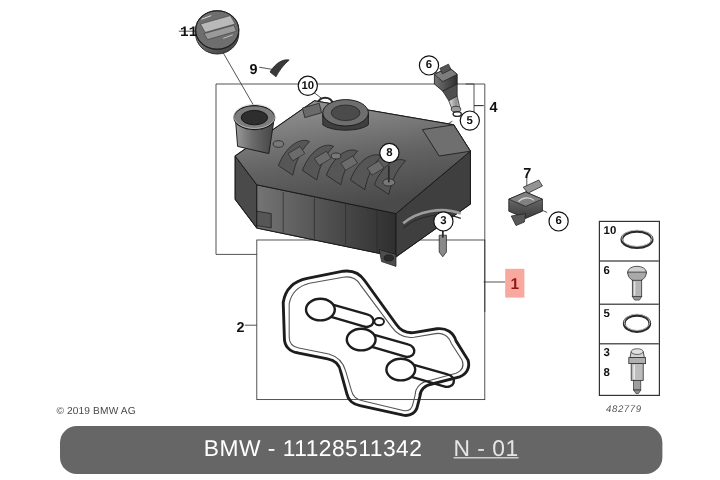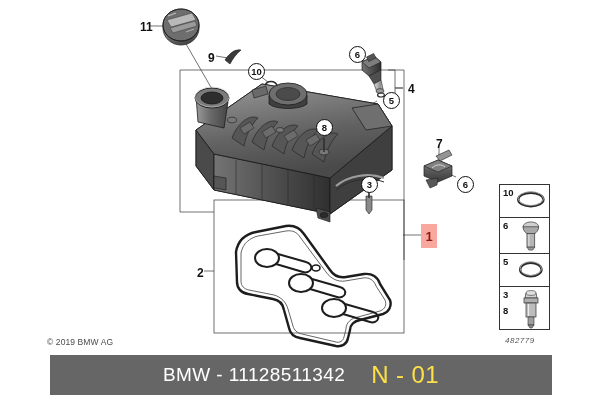--- a/index.html
+++ b/index.html
@@ -3,23 +3,23 @@
 <meta charset="utf-8">
 <style>
   html,body{margin:0;padding:0;background:#ffffff;}
   body{width:600px;height:400px;position:relative;overflow:hidden;
        font-family:"Liberation Sans",sans-serif;}
   .stage{position:absolute;inset:0;width:600px;height:400px;}
   svg.diagram{position:absolute;left:0;top:0;width:600px;height:400px;}
 
   
   .partbar{position:absolute;left:50px;top:355px;width:502px;height:40px;
-           background:#666666;display:flex;align-items:center;justify-content:center;gap:26px;}
+           background:#666666;display:flex;align-items:center;justify-content:center;gap:26px;border-radius:14px;}
   .partbar .pn{color:#ffffff;font-size:19px;letter-spacing:.4px;}
-  .partbar .sec{color:#fde047;font-size:24px;letter-spacing:.4px;}
+  .partbar .sec{color:#e5e5e5;font-size:19px;letter-spacing:.4px;text-decoration:underline;}
 
   .copyright{position:absolute;left:47px;top:337px;font-size:8.5px;color:#4a4a4a;
              letter-spacing:.1px;white-space:nowrap;}
   .refnum{position:absolute;left:505px;top:336px;font-size:8px;color:#555;
           font-style:italic;letter-spacing:.5px;text-align:right;}
 
   
   .lbl{position:absolute;font-size:12px;font-weight:bold;color:#111;line-height:1;}
   
   .clbl{position:absolute;width:17px;height:17px;border:1.3px solid #111;border-radius:50%;
@@ -245,21 +245,21 @@
       <g fill="none" stroke="#1d1d1d" stroke-width="2">
         <path d="M278,254 L306,262 C310,263 312,266 311,269 C310,272 306,273 303,272 L276,264"></path>
         <path d="M312,279 L340,287 C344,288 346,291 345,294 C344,297 340,298 337,297 L310,289"></path>
         <path d="M345,304 L373,312 C377,313 379,316 378,319 C377,322 373,323 370,322 L343,314"></path>
       </g>
 
       <ellipse cx="316" cy="268" rx="4" ry="3" fill="none" stroke="#1d1d1d" stroke-width="1.6"></ellipse>
     </g>
   </svg>
 
-  <div class="lbl" style="left:140px;top:21px;">11</div>
+  <div class="lbl" style="left:150px;top:21px;font-family:Liberation Mono, monospace;">11</div>
   <div class="lbl" style="left:208px;top:52px;">9</div>
   <div class="clbl" style="left:248px;top:63px;">10</div>
   <div class="clbl" style="left:349px;top:46px;">6</div>
   <div class="lbl" style="left:408px;top:83px;">4</div>
   <div class="clbl" style="left:383px;top:92px;">5</div>
   <div class="clbl" style="left:316px;top:119px;">8</div>
   <div class="lbl" style="left:436px;top:138px;">7</div>
   <div class="clbl" style="left:457px;top:176px;">6</div>
   <div class="clbl" style="left:361px;top:176px;">3</div>
   <div class="lbl" style="left:197px;top:267px;">2</div>

